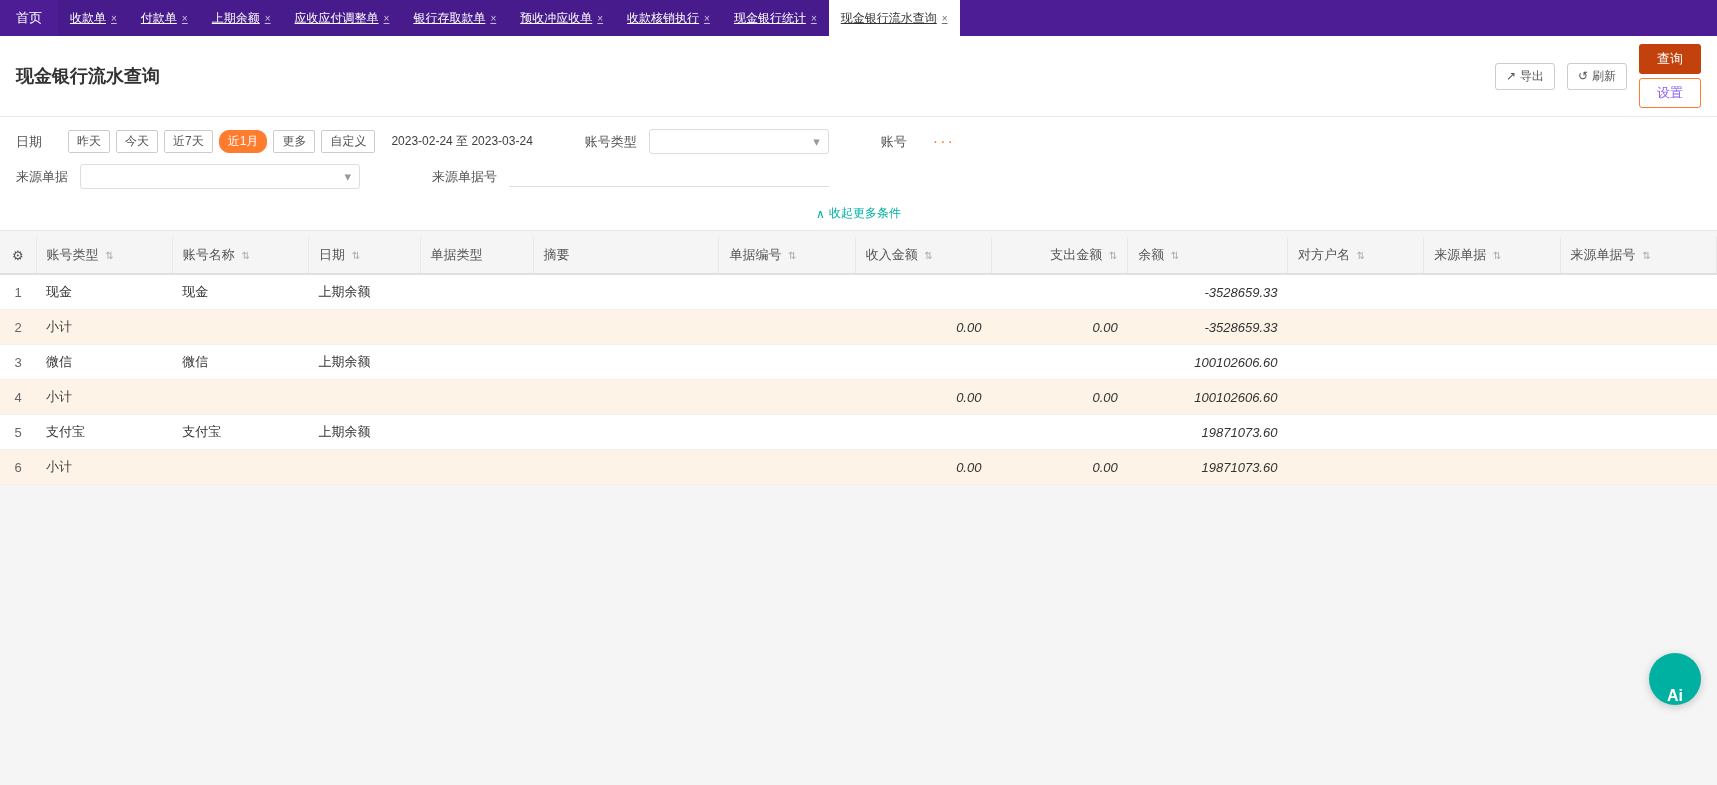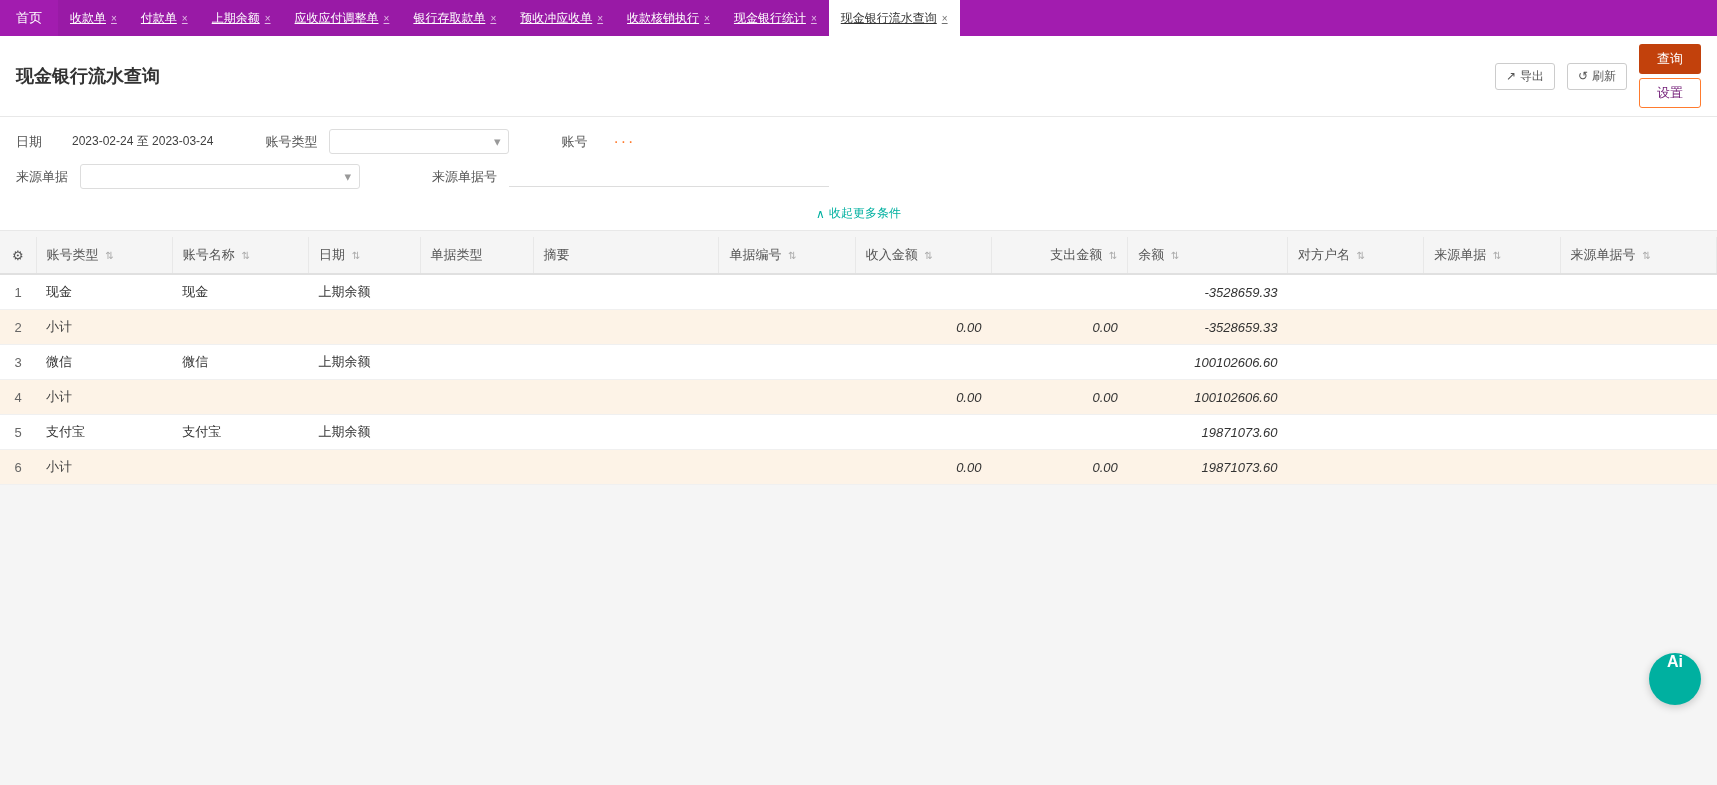--- a/index.html
+++ b/index.html
@@ -2,21 +2,21 @@
 <html><head>
   <meta charset="utf-8">
   <style>
     * { box-sizing: border-box; margin: 0; padding: 0; }
     body { font-family: 'Microsoft YaHei', Arial, sans-serif; font-size: 13px; background: #f5f5f5; color: #333; }
 
     
     .top-nav {
       display: flex;
       align-items: center;
-      background: #a21caf;
+      background: #4c1d95;
       height: 36px;
       overflow: hidden;
     }
     .nav-home {
       padding: 0 16px;
       color: #fff;
       font-size: 13px;
       height: 100%;
       display: flex;
       align-items: center;
@@ -76,21 +76,21 @@
       background: #c2410c;
       color: #fff;
       border: none;
       padding: 6px 18px;
       border-radius: 3px;
       cursor: pointer;
       font-size: 13px;
     }
     .btn-setting {
       background: #fff;
-      color: #701a75;
+      color: #8b5cf6;
       border: 1px solid #ff7b2e;
       padding: 5px 14px;
       border-radius: 3px;
       cursor: pointer;
       font-size: 13px;
     }
 
     
     .filter-area {
       background: #fff;
@@ -283,20 +283,28 @@
     <div style="display:flex; flex-direction:column; gap:4px;">
       <button class="btn-query">查询</button>
       <button class="btn-setting">设置</button>
     </div>
   </div>
 </div>
 
 <div class="filter-area">
   <div class="filter-row">
     <span class="filter-label">日期</span>
+    <div class="date-options">
+      <button class="date-btn">昨天</button>
+      <button class="date-btn">今天</button>
+      <button class="date-btn">近7天</button>
+      <button class="date-btn active">近1月</button>
+      <button class="date-btn">更多</button>
+      <button class="date-btn">自定义</button>
+    </div>
     <span class="date-range">2023-02-24 至 2023-03-24</span>
 
     <span style="margin-left:40px;" class="filter-label">账号类型</span>
     <div class="filter-select">
       <span></span>
       <span>▾</span>
     </div>
 
     <span style="margin-left:40px;" class="filter-label">账号</span>
     <span class="ellipsis-btn">···</span>
@@ -448,15 +456,15 @@
           <td class="num">0.00</td>
           <td class="num">19871073.60</td>
           <td></td>
           <td></td>
           <td></td>
         </tr>
       </tbody>
   </table>
 </div>
 
-<div style="position:fixed; right:16px; bottom:80px; background:#00b0a0; border-radius:50%; width:52px; height:52px; display:flex; align-items:flex-start; justify-content:center; color:#fff; font-size:16px; font-weight:bold; cursor:pointer; box-shadow: 0 2px 8px rgba(0,0,0,0.2);">
+<div style="position:fixed; right:16px; bottom:80px; background:#00b0a0; border-radius:50%; width:52px; height:52px; display:flex; align-items:flex-end; justify-content:center; color:#fff; font-size:16px; font-weight:bold; cursor:pointer; box-shadow: 0 2px 8px rgba(0,0,0,0.2);">
   <span>Ai</span>
 </div>
 
 </body></html>

